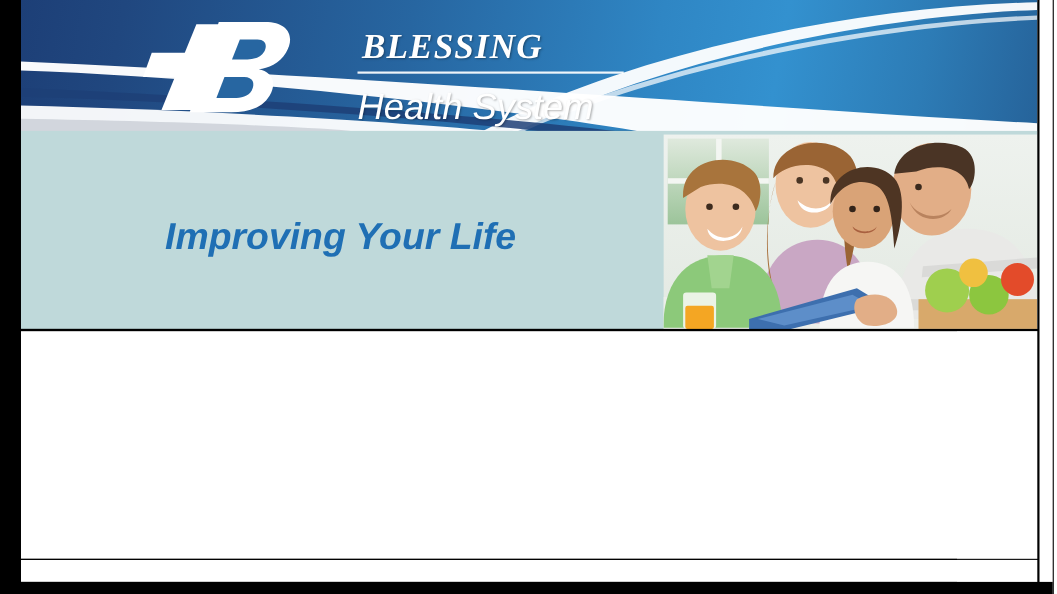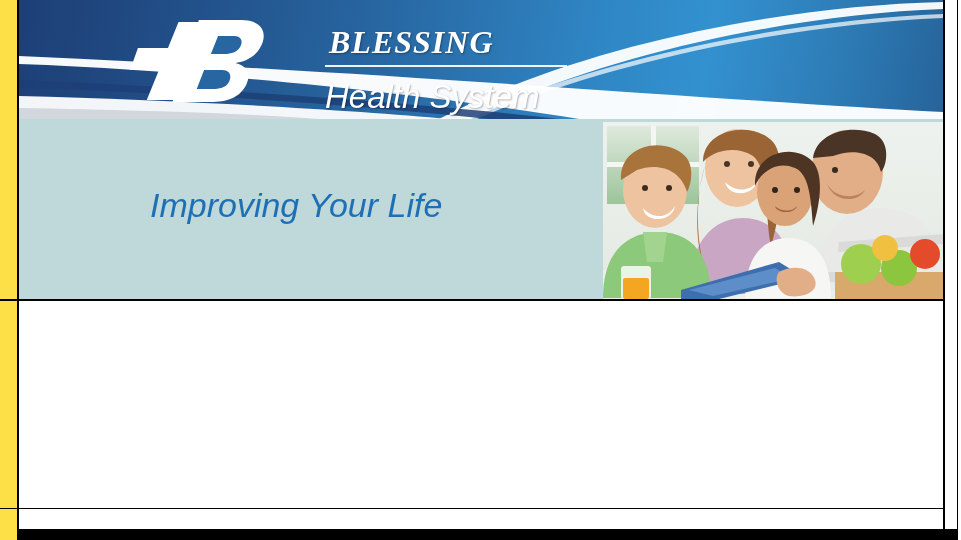--- a/index.html
+++ b/index.html
@@ -1,19 +1,19 @@
 <!DOCTYPE html>
 <html><head>
 <meta charset="utf-8">
 <style>
   html,body{margin:0;padding:0;background:#ffffff;}
   body{width:961px;height:540px;overflow:hidden;
        font-family:"Liberation Sans", sans-serif;}
 
-  #page{position:relative;width:870px;height:540px;background:#fde047;}
+  #page{position:relative;width:870px;height:540px;background:#000000;}
 
   
   .frame-v-left{position:absolute;left:17px;top:0;width:2px;height:532px;background:#000;}
   .frame-v-right{position:absolute;left:943px;top:0;width:2px;height:532px;background:#000;}
   .frame-v-far{position:absolute;left:957px;top:0;width:1px;height:540px;background:#000;}
   .frame-h-mid{position:absolute;left:0;top:299px;width:944px;height:2px;background:#000;}
   .frame-h-low{position:absolute;left:0;top:508px;width:944px;height:1px;background:#000;}
   .frame-bottom-bar{position:absolute;left:17px;top:529px;width:940px;height:11px;background:#000;}
 
   
@@ -29,22 +29,22 @@
              font-size:32px;letter-spacing:1px;color:#ffffff;
              text-shadow:1px 1px 2px rgba(0,0,0,.35);white-space:nowrap;}
   .logo-rule{position:absolute;left:198px;top:57px;width:242px;height:2px;background:#ffffff;opacity:.92;}
   .logo-sub{position:absolute;left:198px;top:70px;
             font-family:"Liberation Sans", sans-serif;font-style:italic;font-weight:400;
             font-size:33px;color:#ffffff;white-space:nowrap;
             text-shadow:1px 1px 2px rgba(0,0,0,.3);}
 
   
   .subband{position:absolute;left:19px;top:119px;width:924px;height:180px;background:#bfd9da;}
-  .tagline{position:absolute;left:150px;top:186px;
-           font-family:"Liberation Sans", sans-serif;font-style:italic;font-weight:normal;
+  .tagline{position:absolute;left:150px;top:196px;
+           font-family:"Liberation Sans", sans-serif;font-style:italic;font-weight:bold;
            font-size:34px;color:#1f6fb4;white-space:nowrap;}
 
   
   .photo{position:absolute;left:603px;top:122px;width:340px;height:177px;overflow:hidden;}
   .photo svg{width:100%;height:100%;display:block;}
 
   
   .bodyarea{position:absolute;left:19px;top:301px;width:924px;height:207px;background:#ffffff;}
   .lowstrip{position:absolute;left:19px;top:509px;width:924px;height:20px;background:#ffffff;}
 </style>

